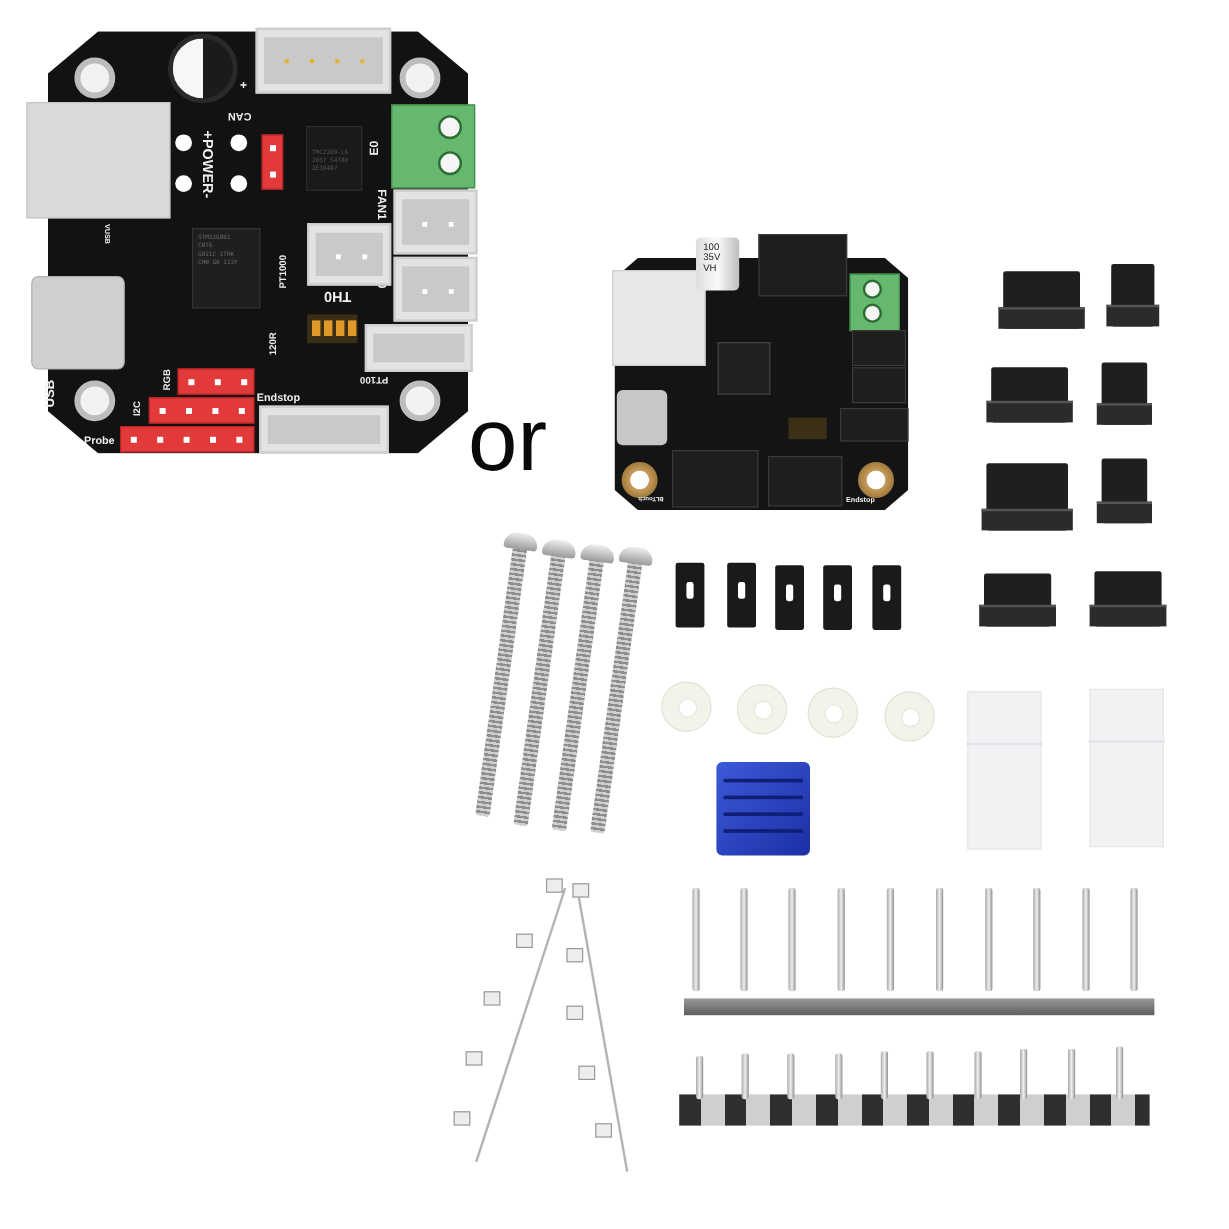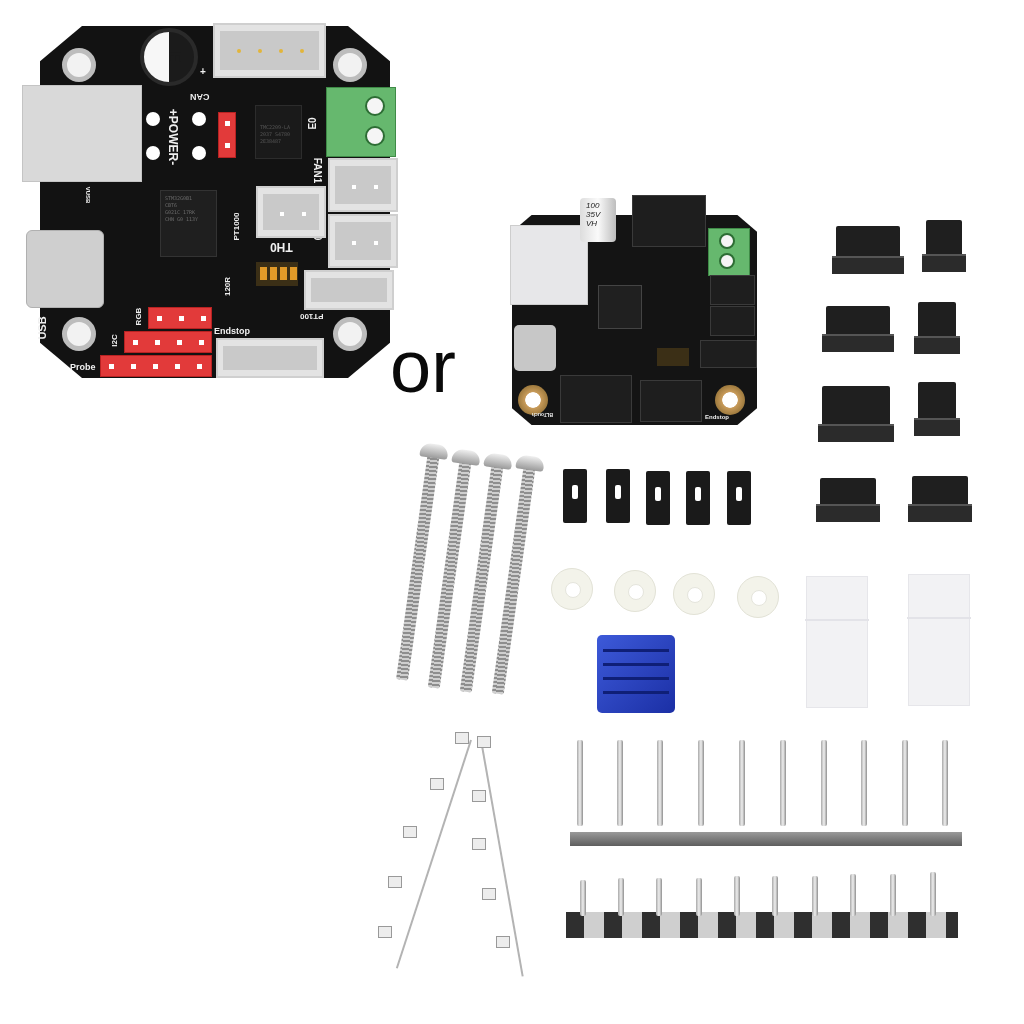--- a/index.html
+++ b/index.html
@@ -168,21 +168,21 @@
 
 <div class="jst" style="left:216px;top:338px;width:108px;height:40px;">
     <div class="in"></div>
   </div>
 <span class="silk abs" style="left:214px;top:326px;font-size:9px;">Endstop</span>
 
 <div class="abs or">or</div>
 
 <div class="abs boardB"></div>
 <div class="abs" style="left:510px;top:225px;width:76px;height:78px;background:#e7e7e9;border:1px solid #cdcdcd;"></div>
-<div class="abs" style="left:580px;top:198px;width:36px;height:44px;border-radius:4px;background:linear-gradient(90deg,#ddd,#fafafa,#bdbdbd);font-style:italic;">
+<div class="abs" style="left:580px;top:198px;width:36px;height:44px;border-radius:4px;background:linear-gradient(90deg,#ddd,#fafafa,#bdbdbd);">
   <div style="position:absolute;left:6px;top:3px;font-size:8px;line-height:9px;color:#222;">
     <div>100</div>
       <div>35V</div>
       <div>VH</div>
   </div>
 </div>
 <div class="blackhdr" style="left:632px;top:195px;width:74px;height:52px;"></div>
 <div class="abs green" style="left:708px;top:228px;width:40px;height:46px;">
   <div class="screw" style="left:10px;top:4px;width:16px;height:16px;"></div>
   <div class="screw" style="left:10px;top:24px;width:16px;height:16px;"></div>

